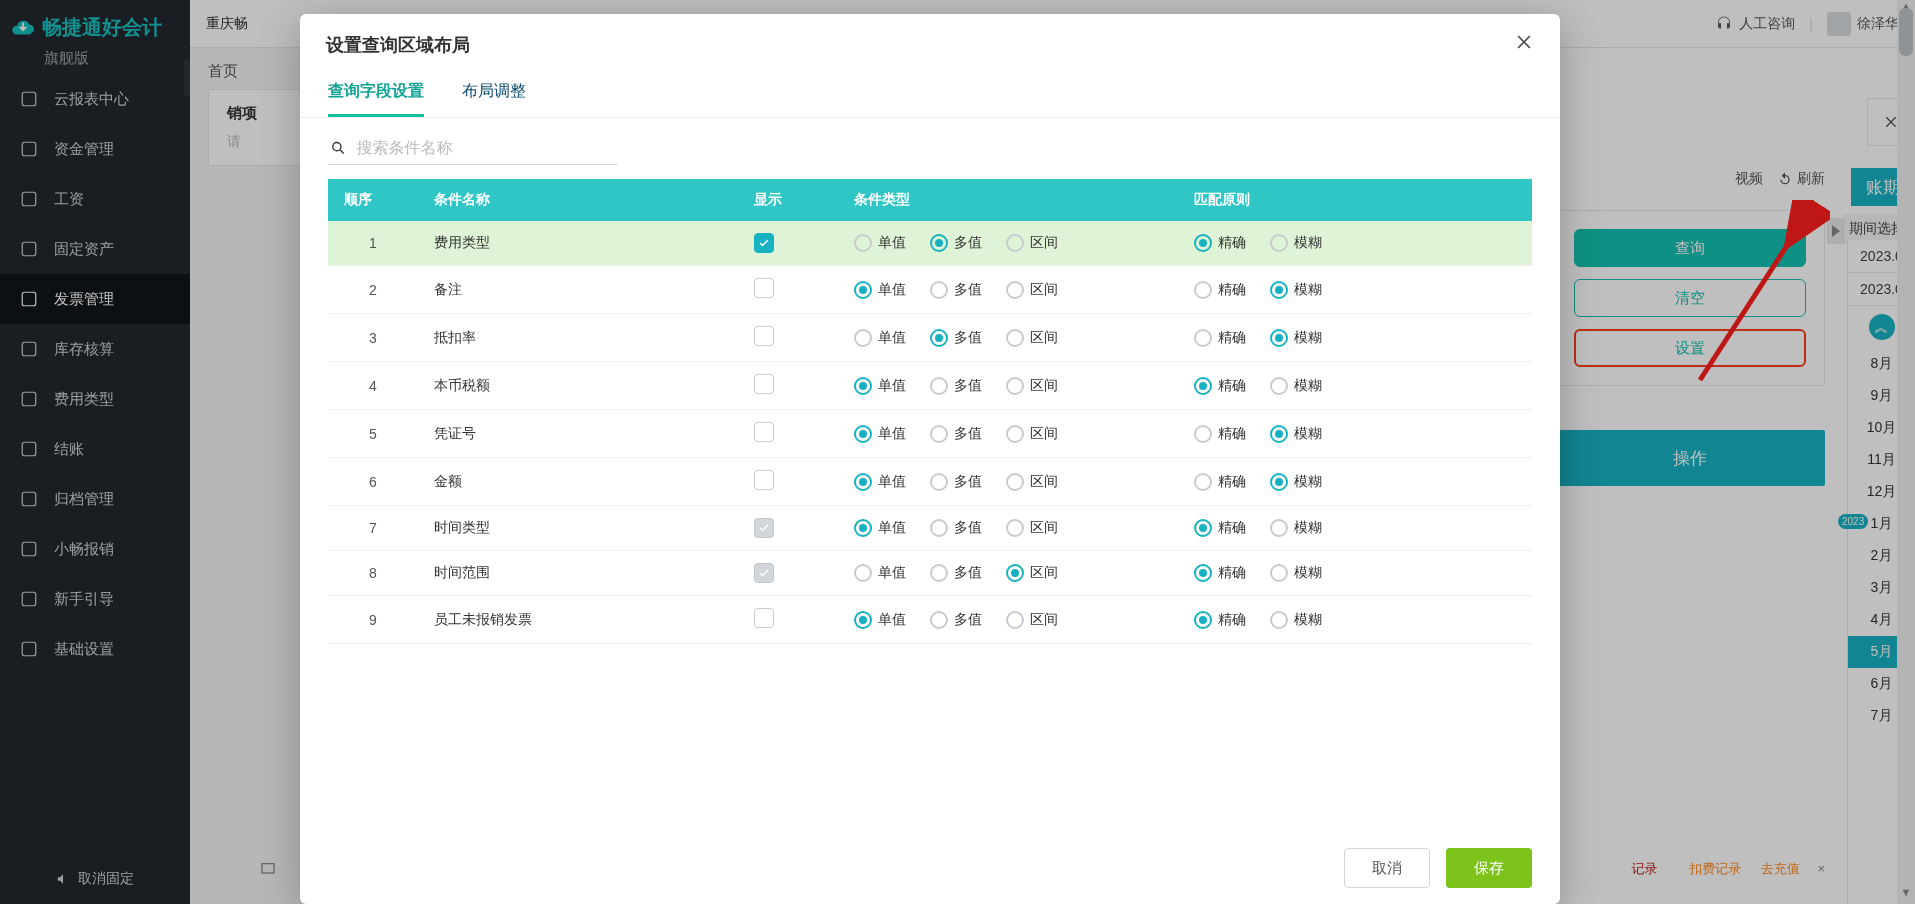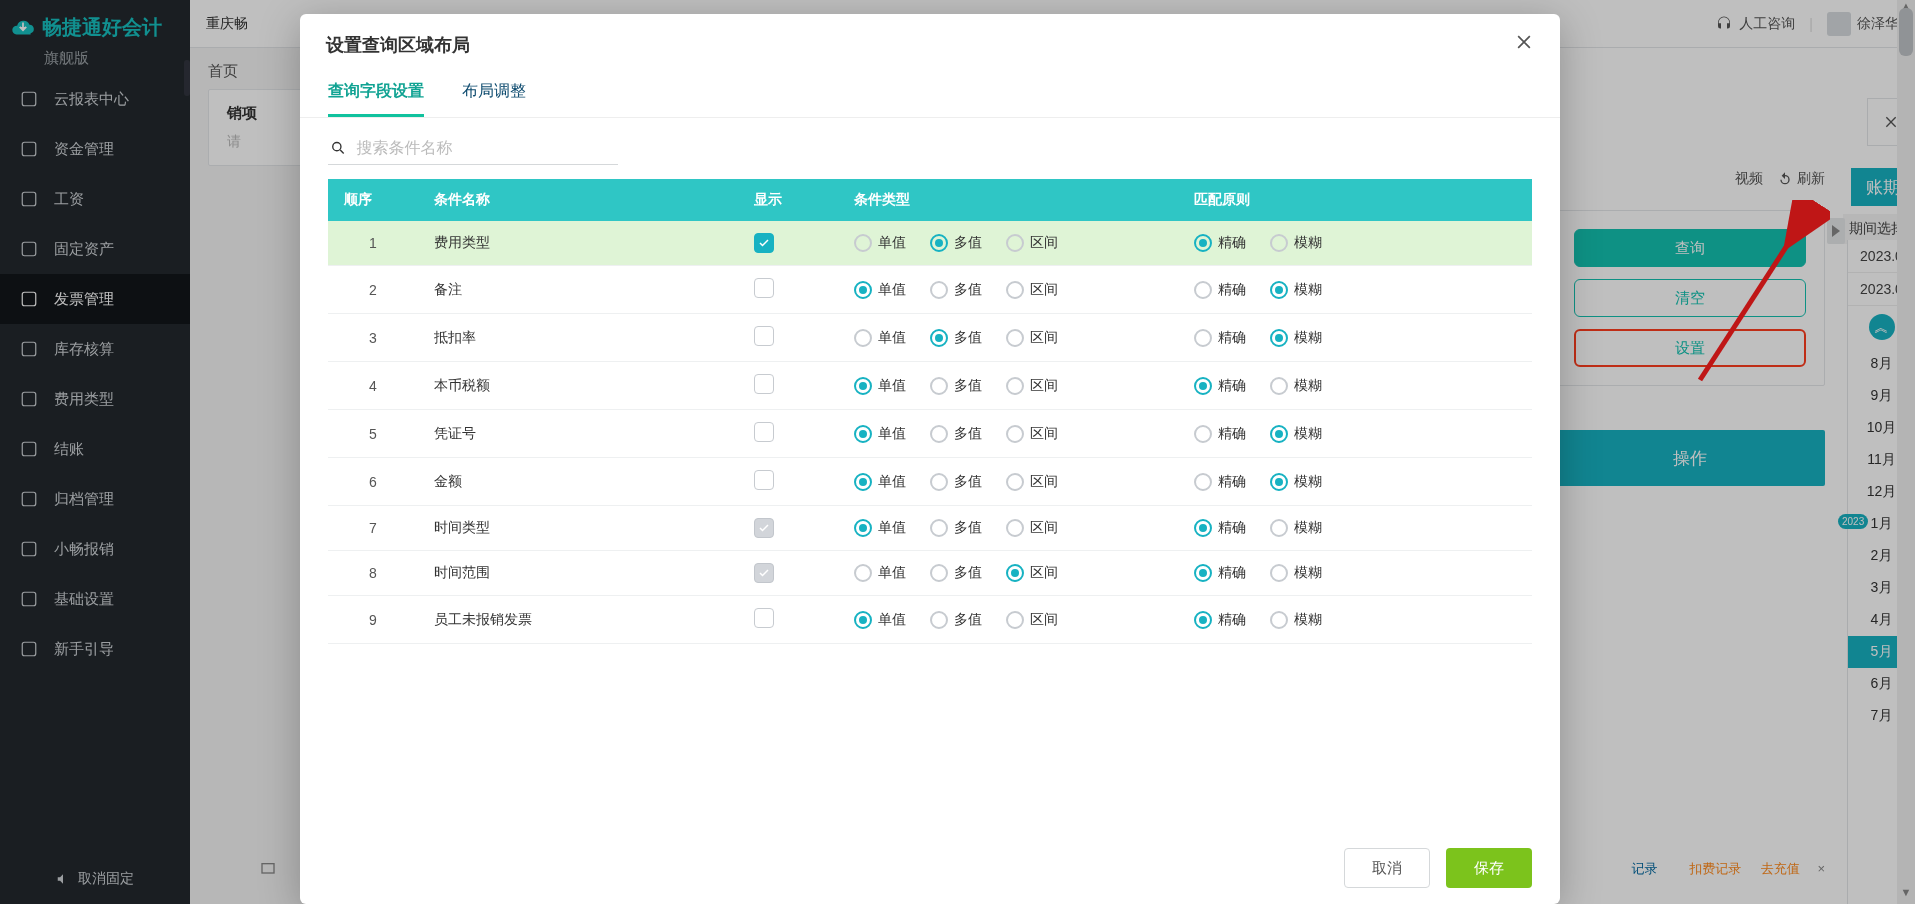--- a/index.html
+++ b/index.html
@@ -249,29 +249,29 @@
           </svg>
         </span>
         <span>小畅报销</span>
       </div>
       <div class="menu-item">
         <span class="mi-icon">
           <svg width="18" height="18" viewBox="0 0 24 24">
             <rect x="3" y="3" width="18" height="18" fill="none" stroke="currentColor" stroke-width="1.6" rx="3"></rect>
           </svg>
         </span>
+        <span>新手引导</span>
+      </div>
+      <div class="menu-item">
+        <span class="mi-icon">
+          <svg width="18" height="18" viewBox="0 0 24 24">
+            <rect x="3" y="3" width="18" height="18" fill="none" stroke="currentColor" stroke-width="1.6" rx="3"></rect>
+          </svg>
+        </span>
         <span>基础设置</span>
-      </div>
-      <div class="menu-item">
-        <span class="mi-icon">
-          <svg width="18" height="18" viewBox="0 0 24 24">
-            <rect x="3" y="3" width="18" height="18" fill="none" stroke="currentColor" stroke-width="1.6" rx="3"></rect>
-          </svg>
-        </span>
-        <span>新手引导</span>
       </div>
     </div>
   <div class="sidebar-scroll-handle"></div>
   <div class="unpin">
     <svg width="14" height="14" viewBox="0 0 24 24">
         <path fill="#cfd3d7" d="M3 9v6h4l5 5V4L7 9H3z"></path>
       </svg>
     <span>取消固定</span>
   </div>
 </div>
@@ -324,21 +324,21 @@
 <div class="ops-bar">操作</div>
 
 <div style="position:absolute; left:260px; right:90px; bottom:26px;">
   <div class="status-row">
     <span>
       <svg width="16" height="16" viewBox="0 0 24 24" style="vertical-align:middle">
           <rect x="3" y="4" width="18" height="14" fill="none" stroke="#888" stroke-width="2"></rect>
         </svg>
     </span>
     <span class="links">
-      <span style="color:#0369a1; margin-right:12px;">记录</span>
+      <span style="color:#b91c1c; margin-right:12px;">记录</span>
       <a>扣费记录</a>
       <a>去充值</a>
       <span class="close">×</span>
     </span>
   </div>
 </div>
 
 <div class="page-close">
   <svg width="16" height="16" viewBox="0 0 24 24">
       <path stroke="#555" stroke-width="2" d="M5 5l14 14M19 5L5 19"></path>

